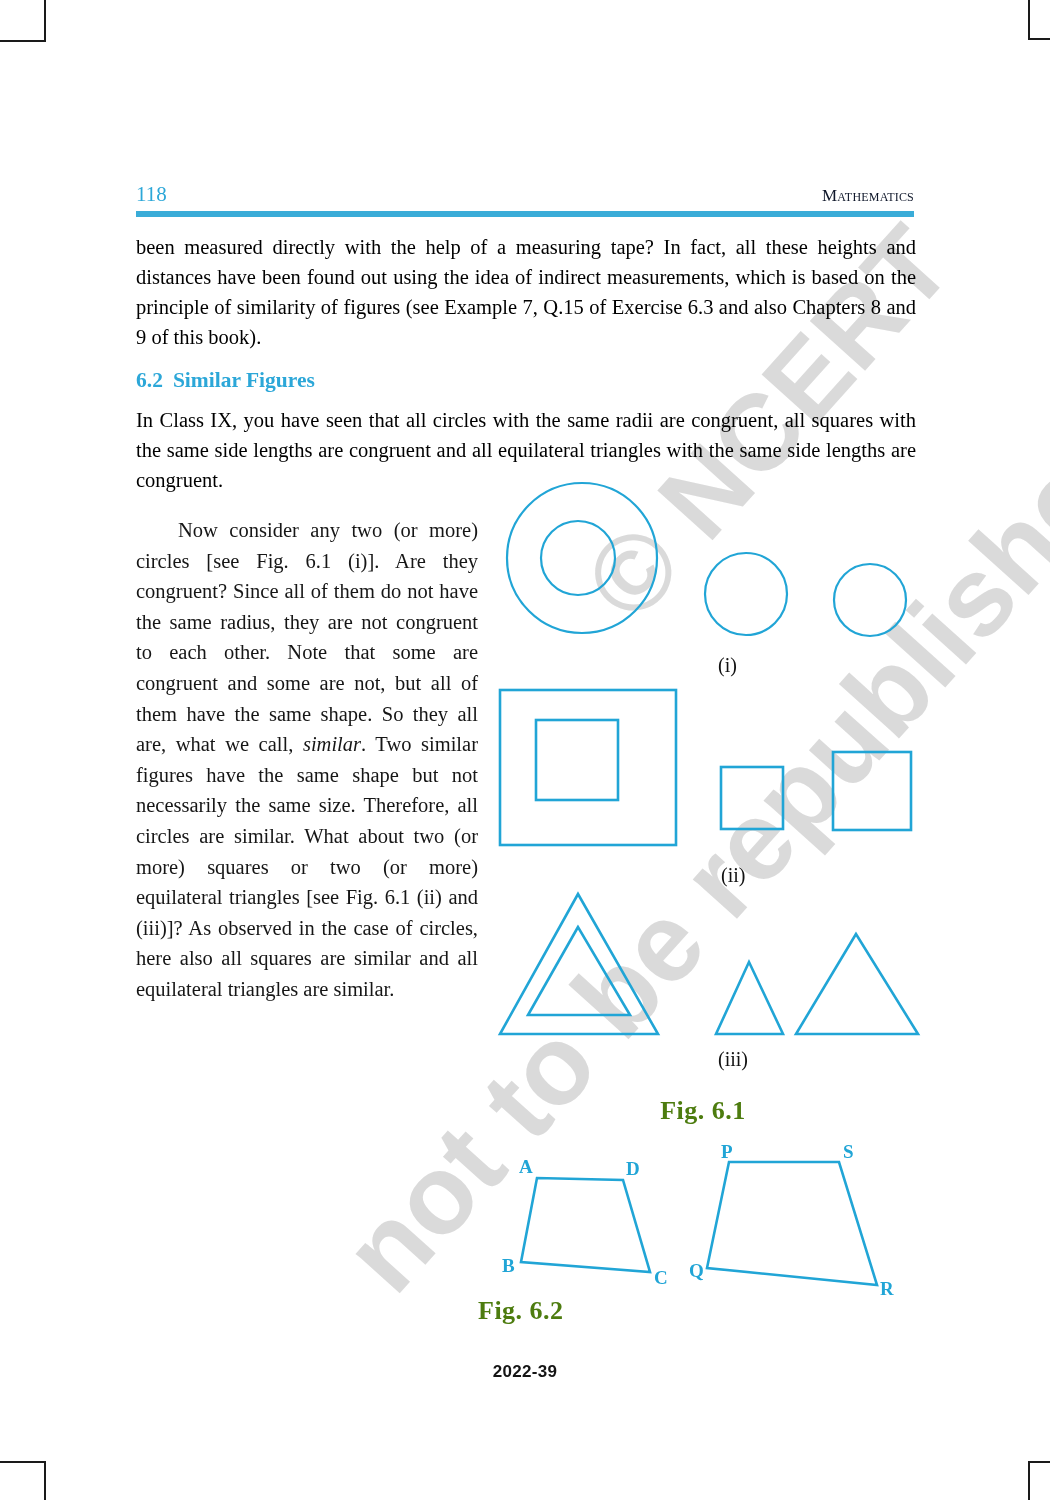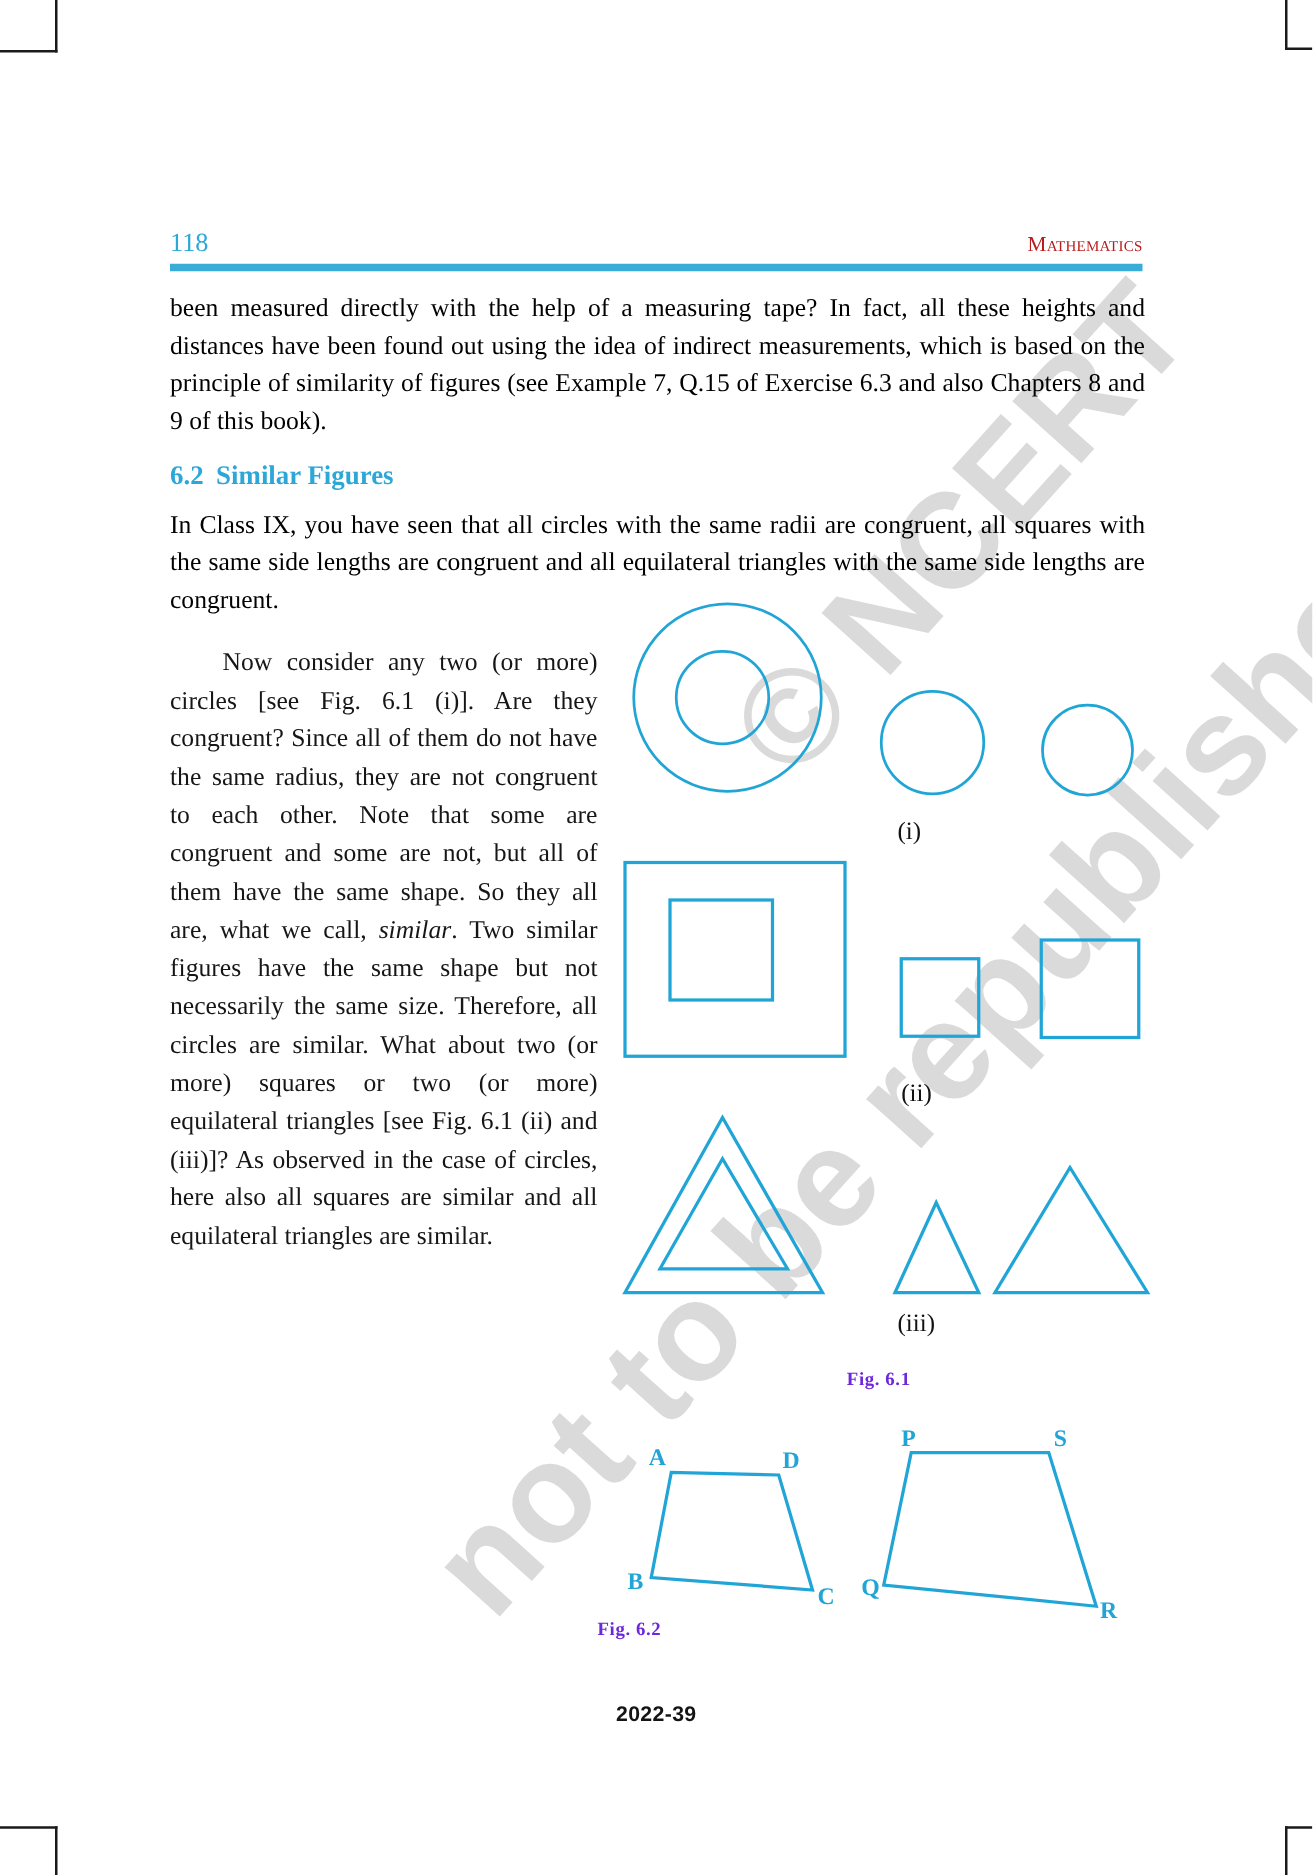--- a/index.html
+++ b/index.html
@@ -67,21 +67,21 @@
     display: flex;
     align-items: baseline;
     justify-content: space-between;
   }
   #page-number {
     color: #2ca7d8;
     font-size: 21px;
     font-family: "Liberation Serif", serif;
   }
   #header-title {
-    color: #b91c1c;
+    color: #0f172a;
     font-size: 17px;
     font-variant: small-caps;
     letter-spacing: 0.2px;
     font-family: "Liberation Serif", serif;
   }
   #header-rule {
     margin-top: 4px;
     height: 6px;
     background: #3aacd8;
     width: 100%;
@@ -145,22 +145,22 @@
     z-index: 10;
   }
   .roman-label {
     position: absolute;
     font-size: 20px;
     color: #121212;
     font-family: "Liberation Serif", serif;
   }
   .fig-caption {
     position: absolute;
-    color: #6d28d9;
-    font-size: 15px;
+    color: #4d7c0f;
+    font-size: 26px;
     font-weight: bold;
     font-family: "Liberation Serif", serif;
     letter-spacing: 0.5px;
   }
   #cap-61 { left: 478px; top: 1096px; width: 450px; text-align: center; }
   #cap-62 { left: 478px; top: 1296px; width: 450px; }
   .vtx-label {
     position: absolute;
     color: #21a5d6;
     font-size: 19px;

